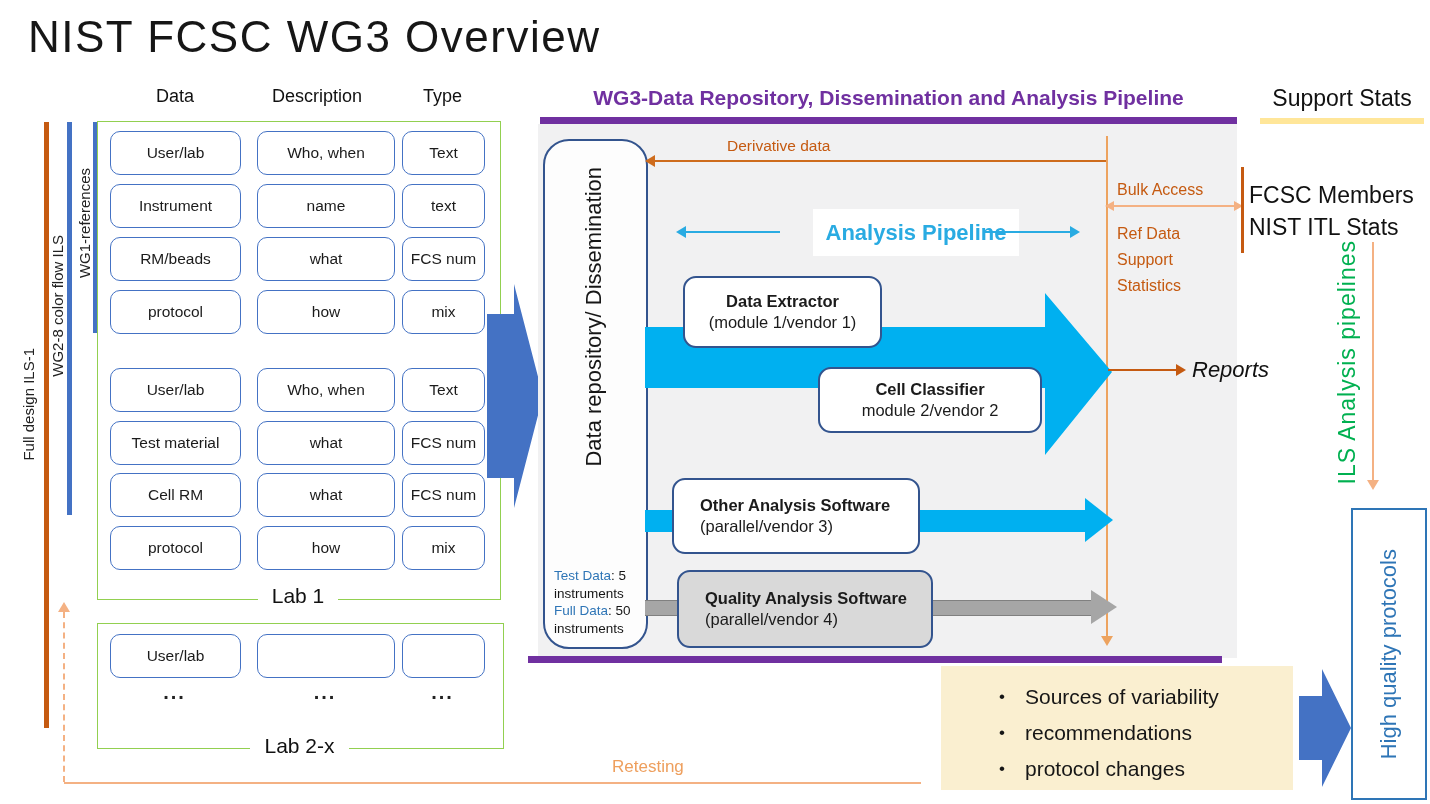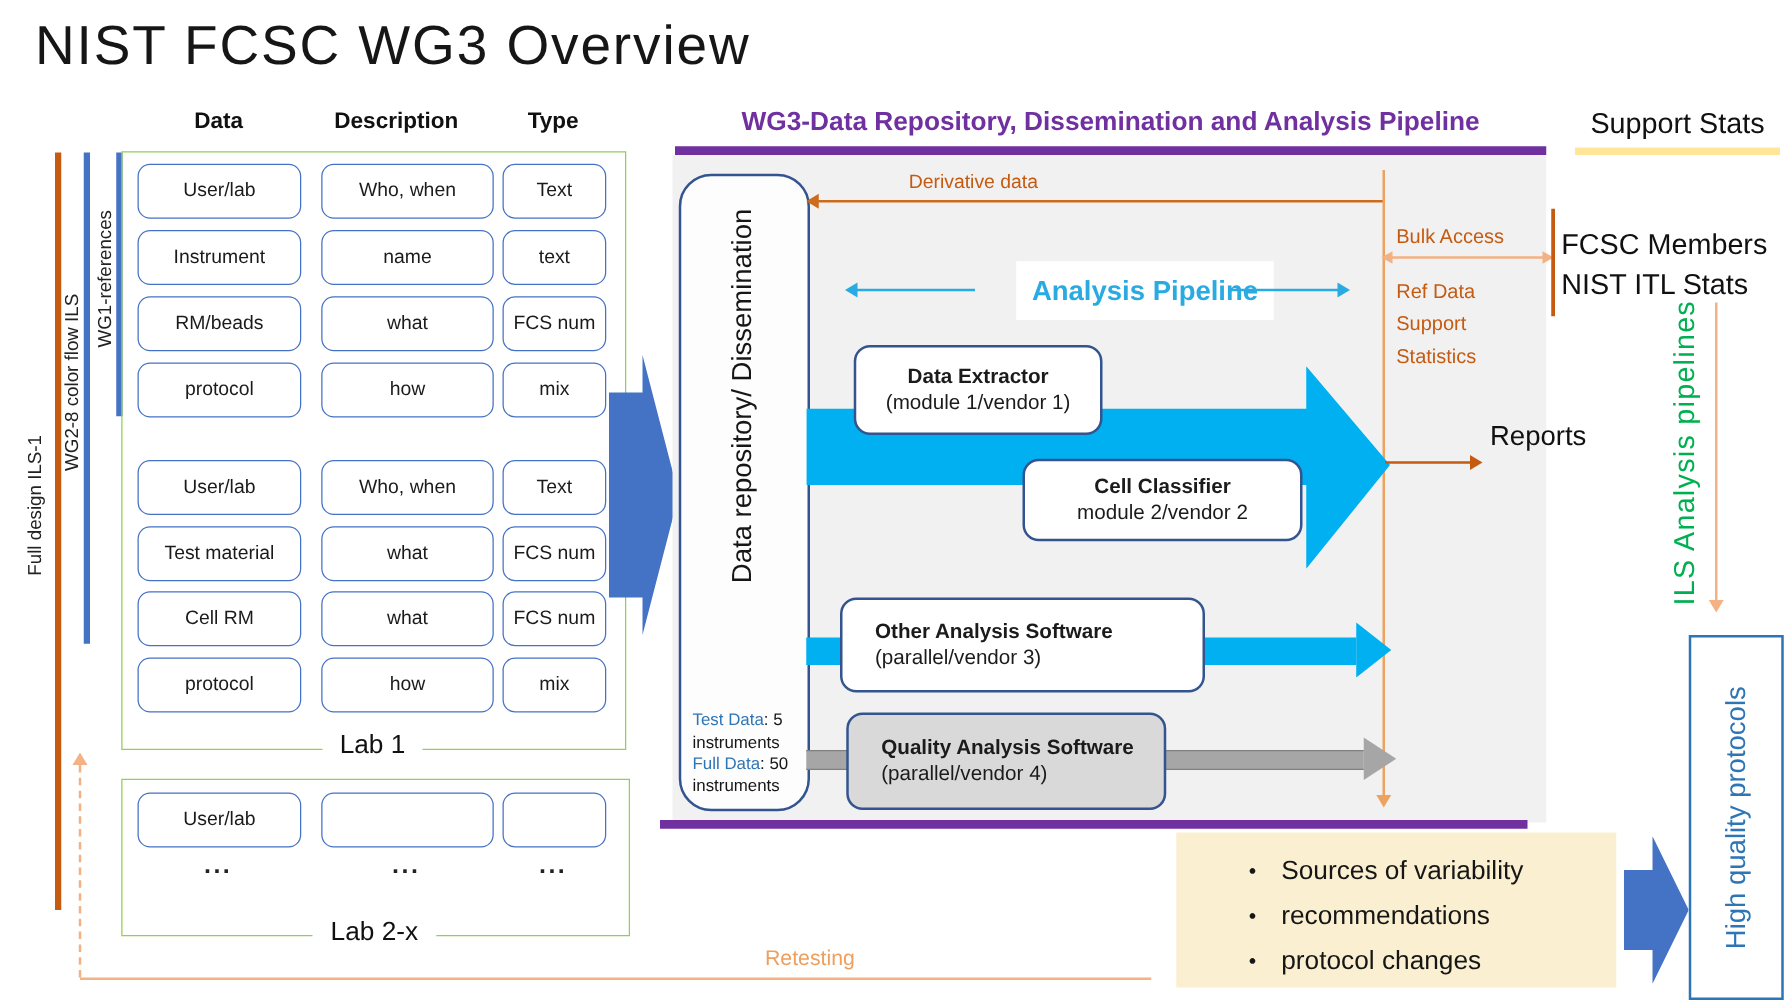--- a/index.html
+++ b/index.html
@@ -6,21 +6,21 @@
   #page{position:relative;width:1430px;height:804px;background:#ffffff;overflow:hidden;
         font-family:"Liberation Sans", sans-serif;color:#1b1b1b;}
   .abs{position:absolute;}
   
   .slide-title{left:28px;top:12px;font-size:44px;letter-spacing:1.5px;font-weight:400;color:#161616;}
   
   .rail{width:5px;}
   .vtext{writing-mode:vertical-rl;transform:rotate(180deg);white-space:nowrap;}
   .rail-label{font-size:15px;color:#222;}
   
-  .col-header{top:86px;font-size:18px;text-align:center;color:#111;font-weight:bold;}
+  .col-header{top:86px;font-size:18px;text-align:center;color:#111;}
   .labbox{border:1.8px solid #92D050;background:transparent;}
   .lab-label-wrap{text-align:center;}
   .lab-label{display:inline-block;background:#fff;padding:0 14px;font-size:21px;color:#111;}
   .cell{position:absolute;height:42px;border:1.7px solid #4472C4;border-radius:10px;background:#fff;
         display:flex;align-items:center;justify-content:center;font-size:15.5px;color:#1b1b1b;}
   .dots{position:absolute;text-align:center;font-size:20px;font-weight:700;letter-spacing:2px;color:#222;}
   
   .gray-panel{background:#F1F1F2;}
   .pbar{background:#7030A0;}
   .pipe-header{font-size:21px;font-weight:700;color:#7030A0;text-align:center;}
@@ -159,21 +159,21 @@
     <div class="t">Data Extractor</div>
     <div>(module 1/vendor 1)</div>
   </div>
   <div class="abs module centered" style="left:818px;top:367px;width:220px;height:62px;">
     <div class="t">Cell Classifier</div>
     <div>module 2/vendor 2</div>
   </div>
 
   <div class="abs cyanarrow" style="left:645px;top:510px;width:440px;height:22px;"></div>
   <div class="abs tri" style="left:1085px;top:498px;border-top:22px solid transparent;border-bottom:22px solid transparent;border-left:28px solid #00B0F0;"></div>
-  <div class="abs module lefted" style="left:672px;top:478px;width:292px;height:76px;box-sizing:border-box;">
+  <div class="abs module lefted" style="left:672px;top:478px;width:248px;height:76px;box-sizing:border-box;">
     <div class="t">Other Analysis Software</div>
     <div>(parallel/vendor 3)</div>
   </div>
 
   <div class="abs" style="left:645px;top:600px;width:446px;height:14px;background:#A6A6A6;border-top:1px solid #808080;border-bottom:1px solid #808080;"></div>
   <div class="abs tri" style="left:1091px;top:590px;border-top:17px solid transparent;border-bottom:17px solid transparent;border-left:26px solid #A6A6A6;"></div>
   <div class="abs module lefted grayfill" style="left:677px;top:570px;width:256px;height:78px;box-sizing:border-box;">
     <div class="t">Quality Analysis Software</div>
     <div>(parallel/vendor 4)</div>
   </div>
@@ -183,21 +183,21 @@
   <div class="abs line lorange" style="left:1112px;top:205px;width:124px;height:2px;"></div>
   <div class="abs tri" style="left:1234px;top:201px;border-top:5px solid transparent;border-bottom:5px solid transparent;border-left:9px solid #F4B183;"></div>
   <div class="abs orange-t" style="left:1117px;top:221px;font-size:16px;line-height:26px;">
     <div>Ref Data</div>
     <div>Support</div>
     <div>Statistics</div>
   </div>
 
   <div class="abs line" style="left:1108px;top:369px;width:70px;height:2px;background:#C55A11;"></div>
   <div class="abs tri" style="left:1176px;top:364px;border-top:6px solid transparent;border-bottom:6px solid transparent;border-left:10px solid #C55A11;"></div>
-  <div class="abs reports" style="left:1192px;top:336px;">Reports</div>
+  <div class="abs reports" style="left:1192px;top:357px;font-style:italic;">Reports</div>
 
   <div class="abs support" style="left:1260px;top:85px;width:164px;">Support Stats</div>
   <div class="abs ybar" style="left:1260px;top:118px;width:164px;height:6px;"></div>
   <div class="abs" style="left:1241px;top:167px;width:3px;height:86px;background:#C55A11;"></div>
   <div class="abs members" style="left:1249px;top:179px;">
     <div>FCSC Members</div>
     <div>NIST ITL Stats</div>
   </div>
 
   <div class="abs vtext ils" style="left:1334px;top:240px;">ILS Analysis pipelines</div>

